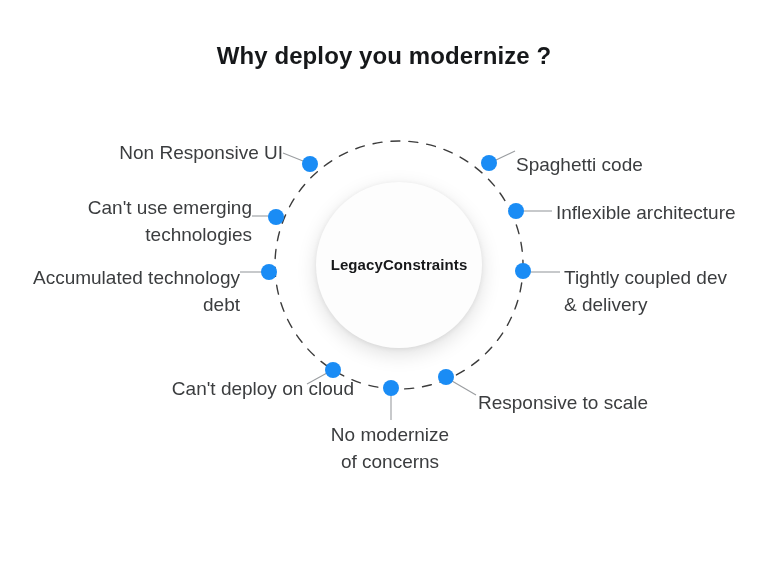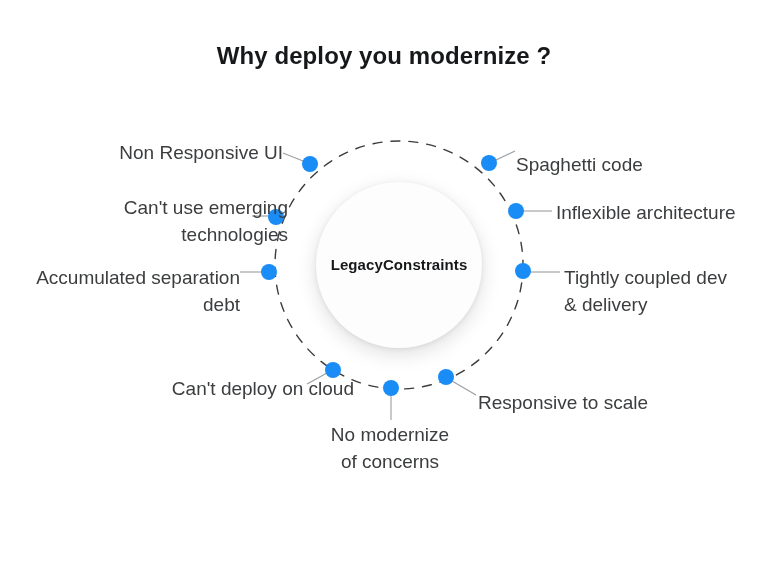--- a/index.html
+++ b/index.html
@@ -138,26 +138,26 @@
       <span>Legacy</span>
       <span>Constraints</span>
     </div>
 
     <div id="nodes">
         <div class="node-dot" style="left: 310px; top: 164px; background: rgb(26, 140, 245);"></div>
         <div class="node-label left" style="left: 0px; top: 140px; width: 283px;">Non Responsive UI</div>
         <div class="node-dot" style="left: 489px; top: 163px; background: rgb(26, 140, 245);"></div>
         <div class="node-label right" style="left: 516px; top: 152px; width: 230px;">Spaghetti code</div>
         <div class="node-dot" style="left: 276px; top: 217px; background: rgb(26, 140, 245);"></div>
-        <div class="node-label left" style="left: 0px; top: 195px; width: 252px; padding-left: 36px;">Can't use emerging
+        <div class="node-label left" style="left: 0px; top: 195px; width: 252px;">Can't use emerging
 technologies</div>
         <div class="node-dot" style="left: 516px; top: 211px; background: rgb(26, 140, 245);"></div>
         <div class="node-label right" style="left: 556px; top: 200px; width: 220px;">Inflexible architecture</div>
         <div class="node-dot" style="left: 269px; top: 272px; background: rgb(26, 140, 245);"></div>
-        <div class="node-label left" style="left: 0px; top: 265px; width: 240px;">Accumulated separation
+        <div class="node-label left" style="left: 0px; top: 265px; width: 240px;">Accumulated technology
 debt</div>
         <div class="node-dot" style="left: 523px; top: 271px; background: rgb(26, 140, 245);"></div>
         <div class="node-label right" style="left: 564px; top: 265px; width: 210px;">Tightly coupled dev
 &amp; delivery</div>
         <div class="node-dot" style="left: 333px; top: 370px; background: rgb(26, 140, 245);"></div>
         <div class="node-label left" style="left: 0px; top: 376px; width: 354px;">Can't deploy on cloud</div>
         <div class="node-dot" style="left: 446px; top: 377px; background: rgb(26, 140, 245);"></div>
         <div class="node-label right" style="left: 478px; top: 390px; width: 220px;">Responsive to scale</div>
         <div class="node-dot" style="left: 391px; top: 388px; background: rgb(26, 140, 245);"></div>
         <div class="node-label center" style="left: 300px; top: 422px; width: 180px;">No modernize

